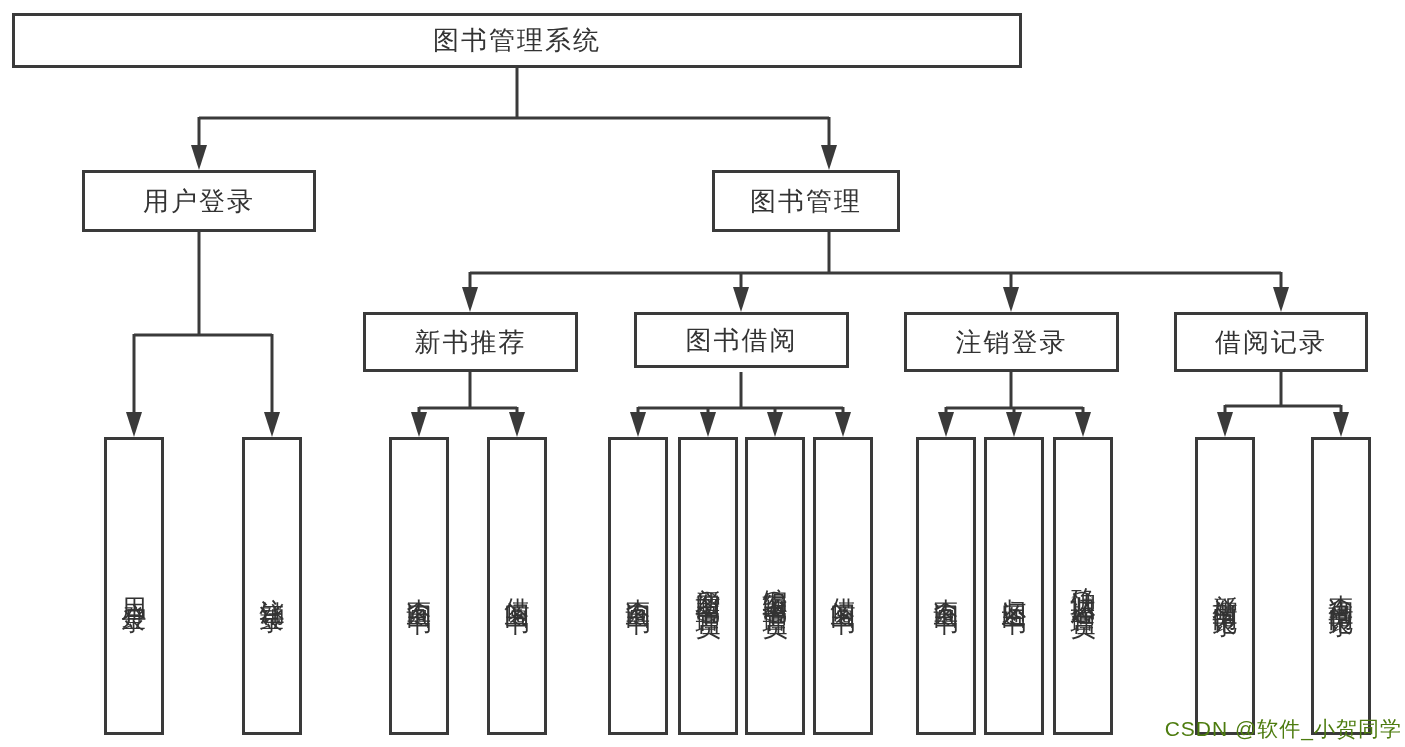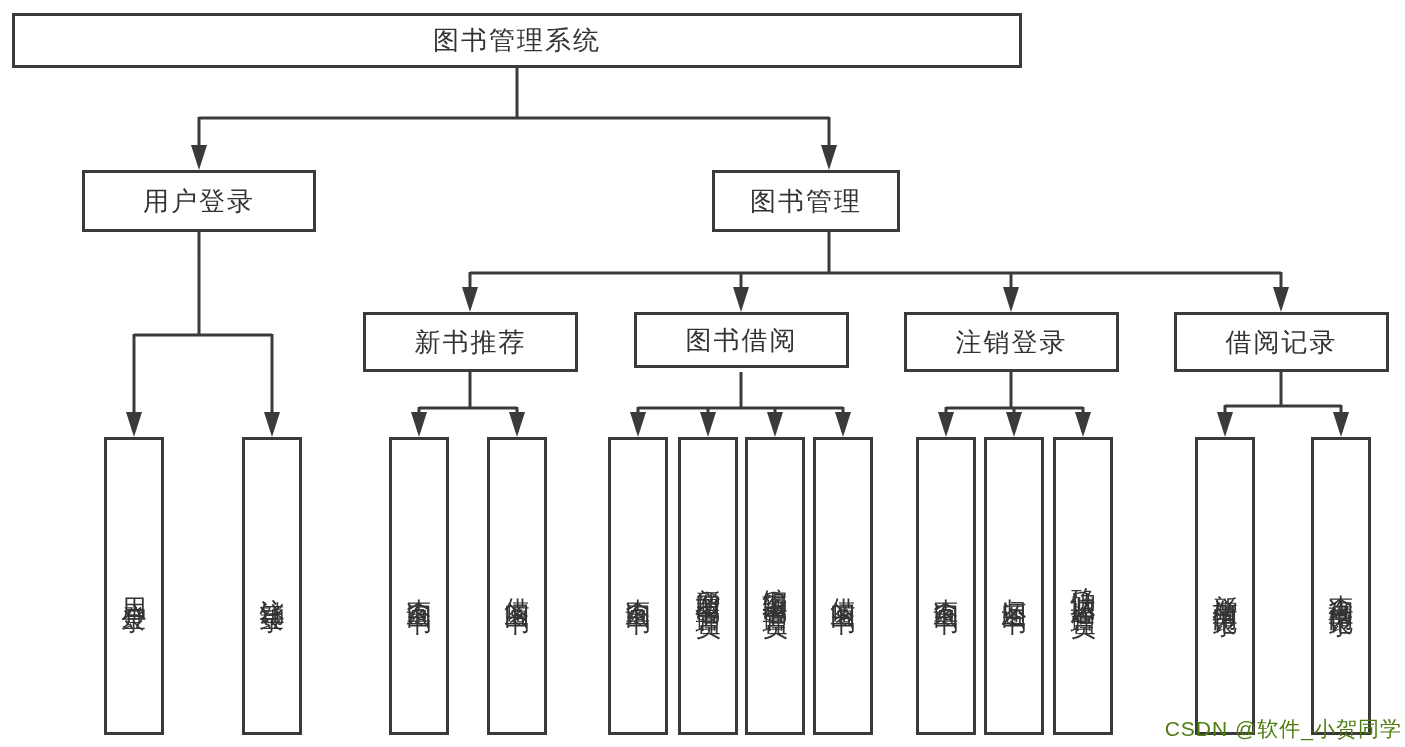--- a/index.html
+++ b/index.html
@@ -156,21 +156,21 @@
 
   <div class="box" style="left:363px; top:312px; width:215px; height:60px;">
     <span class="h-label">新书推荐</span>
   </div>
   <div class="box" style="left:634px; top:312px; width:215px; height:56px;">
     <span class="h-label">图书借阅</span>
   </div>
   <div class="box" style="left:904px; top:312px; width:215px; height:60px;">
     <span class="h-label">注销登录</span>
   </div>
-  <div class="box" style="left:1174px; top:312px; width:215px; height:60px;">
+  <div class="box" style="left:1174px; top:312px; width:194px; height:60px;">
     <span class="h-label">借阅记录</span>
   </div>
 
   <div class="box v-box" style="left:104px;">
     <span class="v-text">用户登录</span>
   </div>
   <div class="box v-box" style="left:242px;">
     <span class="v-text">注销登录</span>
   </div>
 

